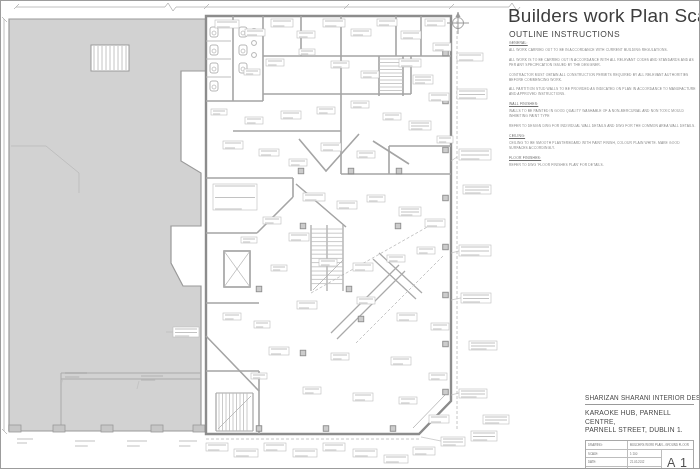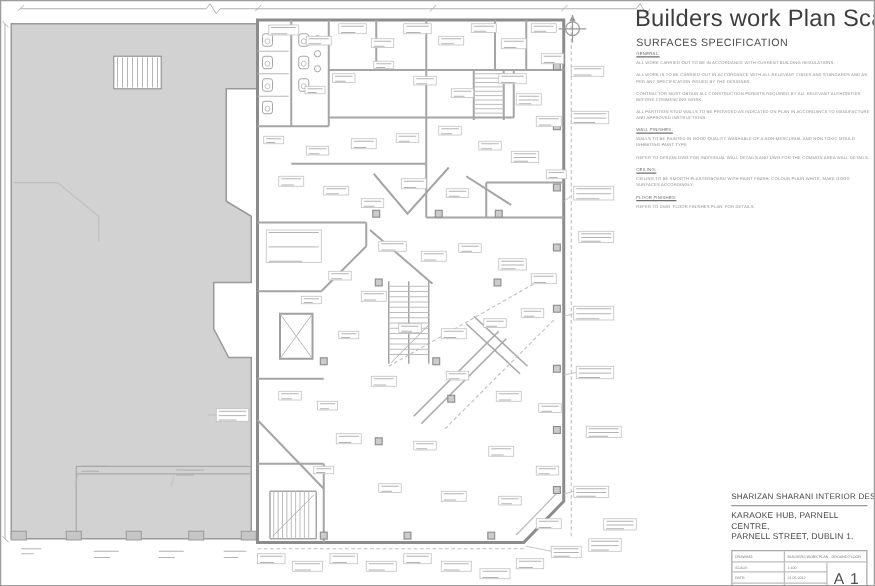--- a/index.html
+++ b/index.html
@@ -652,21 +652,21 @@
       </g>
 
     <g fill="none" stroke="#9a9a9a" stroke-width="1">
       <circle cx="457" cy="22" r="5.5"></circle>
       <path d="M457,11 V33 M446,22 H468"></path>
       <path d="M457,11 L454.5,16 L459.5,16 Z" fill="#9a9a9a" stroke="none"></path>
     </g>
   </svg>
 
   <div class="abs sheet-title">Builders work Plan Scale 1:100</div>
-  <div class="abs sheet-subtitle">SURFACES SPECIFICATION</div>
+  <div class="abs sheet-subtitle">OUTLINE INSTRUCTIONS</div>
   <div class="abs spec" id="spec">
       <div class="spec-heading">GENERAL:</div>
       <div class="spec-para">ALL WORK CARRIED OUT TO BE IN ACCORDANCE WITH CURRENT BUILDING REGULATIONS.</div>
       <div class="spec-para">ALL WORK IS TO BE CARRIED OUT IN ACCORDANCE WITH ALL RELEVANT CODES AND STANDARDS AND AS PER ANY SPECIFICATION ISSUED BY THE DESIGNER.</div>
       <div class="spec-para">CONTRACTOR MUST OBTAIN ALL CONSTRUCTION PERMITS REQUIRED BY ALL RELEVANT AUTHORITIES BEFORE COMMENCING WORK.</div>
       <div class="spec-para">ALL PARTITION STUD WALLS TO BE PROVIDED AS INDICATED ON PLAN IN ACCORDANCE TO MANUFACTURE AND APPROVED INSTRUCTIONS.</div>
       <div class="spec-heading">WALL FINISHES:</div>
       <div class="spec-para">WALLS TO BE PAINTED IN GOOD QUALITY WASHABLE OF A NON-MERCURIAL AND NON TOXIC MOULD INHIBITING PAINT TYPE</div>
       <div class="spec-para">REFER TO DESIGN DWG FOR INDIVIDUAL WALL DETAILS AND DWG FOR THE COMMON AREA WALL DETAILS.</div>
       <div class="spec-heading">CEILING:</div>

